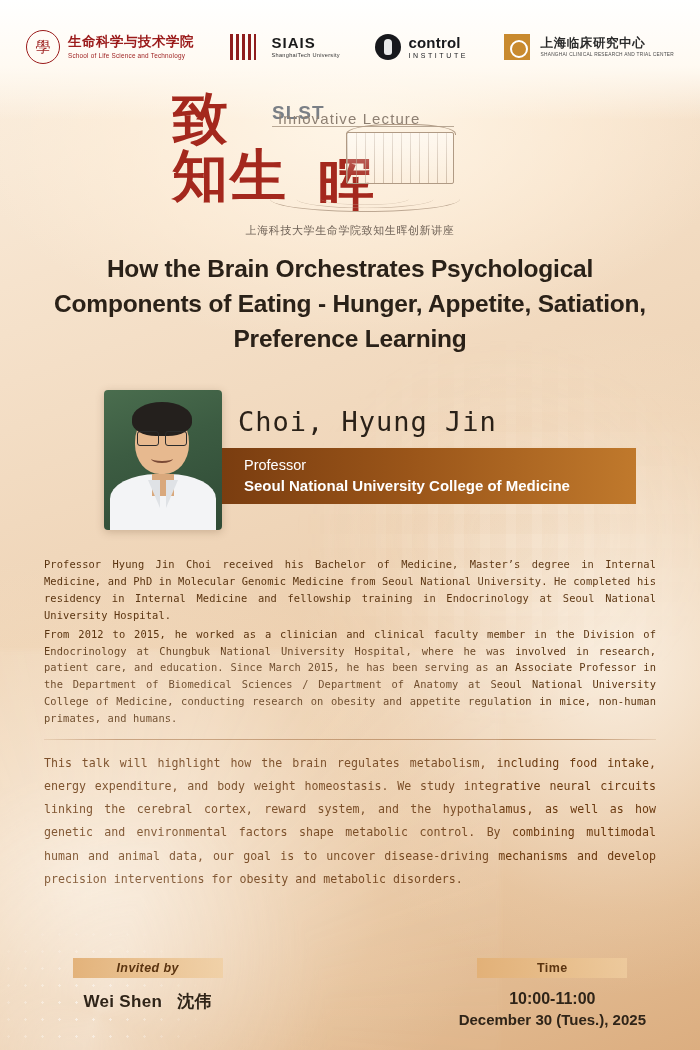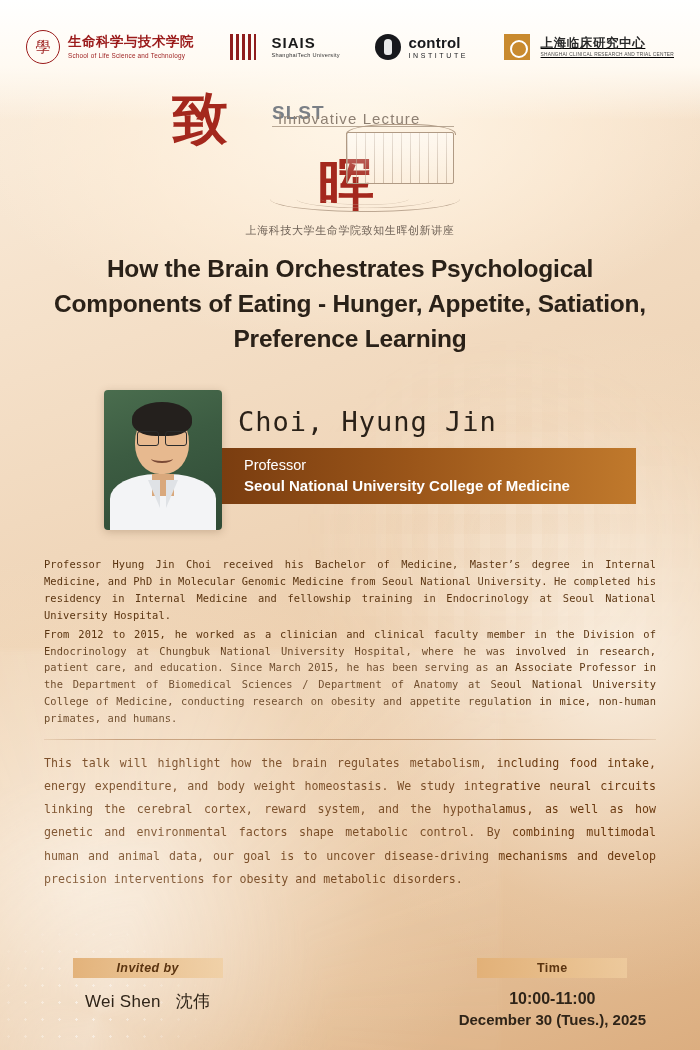--- a/index.html
+++ b/index.html
@@ -80,21 +80,21 @@
   .ihuman-mark {
     width: 26px; height: 26px; border-radius: 50%;
     background: #17181c; position: relative;
   }
   .ihuman-mark::after {
     content: ""; position: absolute; left: 9px; top: 5px; width: 8px; height: 16px;
     border-radius: 4px 4px 3px 3px; background: #fff; opacity: .9;
   }
   .ihuman-txt-main { font-size: 15px; font-weight: bold; color: #17181c; letter-spacing: .2px; line-height: 1; }
   .ihuman-txt-sub { font-size: 7px; color: #17181c; letter-spacing: 2.6px; margin-top: 2px; }
-  .sccr { display: flex; align-items: center; gap: 11px; text-decoration: underline; }
+  .sccr { display: flex; align-items: center; gap: 11px; }
   .sccr-mark {
     width: 26px; height: 26px; background: #c98a2e; position: relative;
   }
   .sccr-mark::after {
     content: ""; position: absolute; left: 6px; top: 6px; width: 14px; height: 14px;
     border: 2px solid #fff; border-radius: 50%;
   }
   .sccr-cn { font-size: 12.5px; color: #2b2b2b; font-weight: bold; letter-spacing: .6px; line-height: 1; }
   .sccr-en { font-size: 4.8px; color: #4a4a4a; letter-spacing: .25px; margin-top: 3px; }
 
@@ -246,21 +246,21 @@
   }
   .fcol { width: 33%; text-align: center; }
   .fhead {
     display: inline-block; min-width: 150px; padding: 3px 14px;
     background: linear-gradient(90deg, rgba(226,176,118,.95), rgba(240,206,160,.75));
     color: #5b3410; font-size: 12.5px; font-style: italic; font-weight: bold;
     letter-spacing: .4px;
   }
   .fcol.mid .fhead, .fcol.right .fhead { font-style: normal; }
   .fbody { margin-top: 12px; color: #2f2418; }
-  .f-invited-name { font-size: 17px; font-weight: normal; letter-spacing: .3px; }
+  .f-invited-name { font-size: 17px; font-weight: bold; letter-spacing: .3px; }
   .f-invited-name .cn { font-family: "DejaVu Sans", sans-serif; margin-left: 10px; }
   .f-time-1 { font-size: 16px; font-weight: bold; text-align: center; }
   .f-time-2 { font-size: 15px; font-weight: bold; margin-top: 3px; }
   .f-venue-cn { font-size: 17px; font-weight: bold; font-family: "DejaVu Sans", sans-serif; }
   .f-venue-en { font-size: 12.5px; font-weight: bold; margin-top: 3px; line-height: 1.35; }
 </style>
 </head>
 <body>
 
 <div class="poster">
@@ -301,20 +301,21 @@
       <div>
         <div class="sccr-cn">上海临床研究中心</div>
         <div class="sccr-en">SHANGHAI CLINICAL RESEARCH AND TRIAL CENTER</div>
       </div>
     </div>
   </div>
 
   <div class="emblem">
     <div class="emblem-cn">
       <div class="row1">致</div>
+      <div class="row2">知生</div>
     </div>
     <div class="emblem-hui">晖</div>
     <div class="emblem-slst">SLST</div>
     <div class="emblem-innov">Innovative Lecture</div>
     <div class="emblem-line"></div>
     <div class="emblem-bldg"></div>
     <div class="emblem-arcs">
         <span></span>
         <span></span>
         <span></span>

